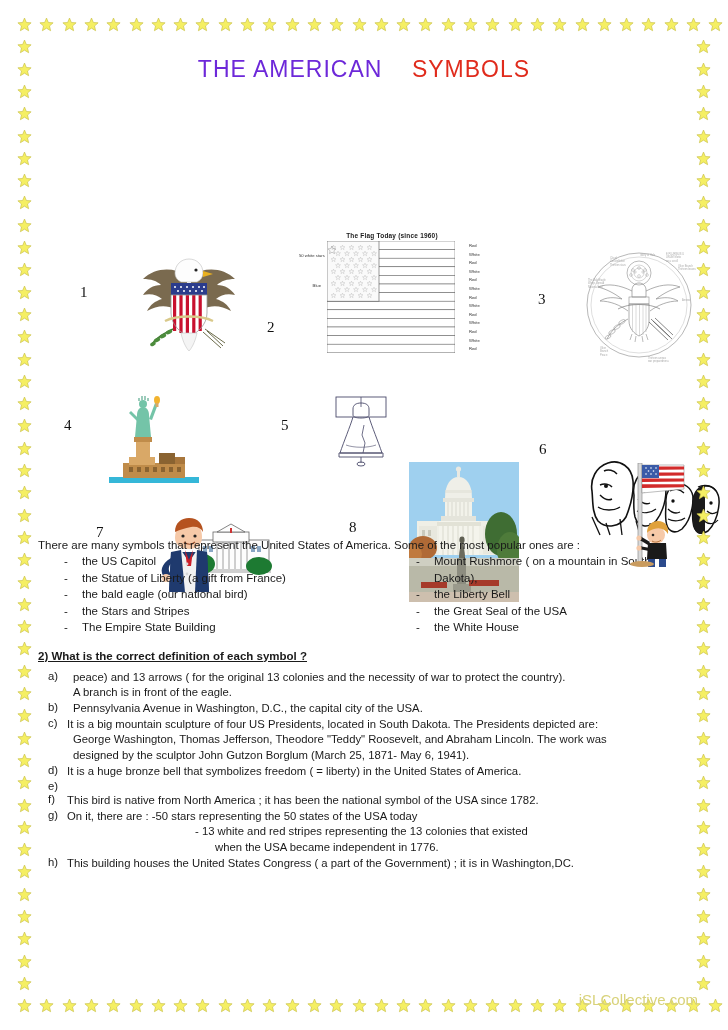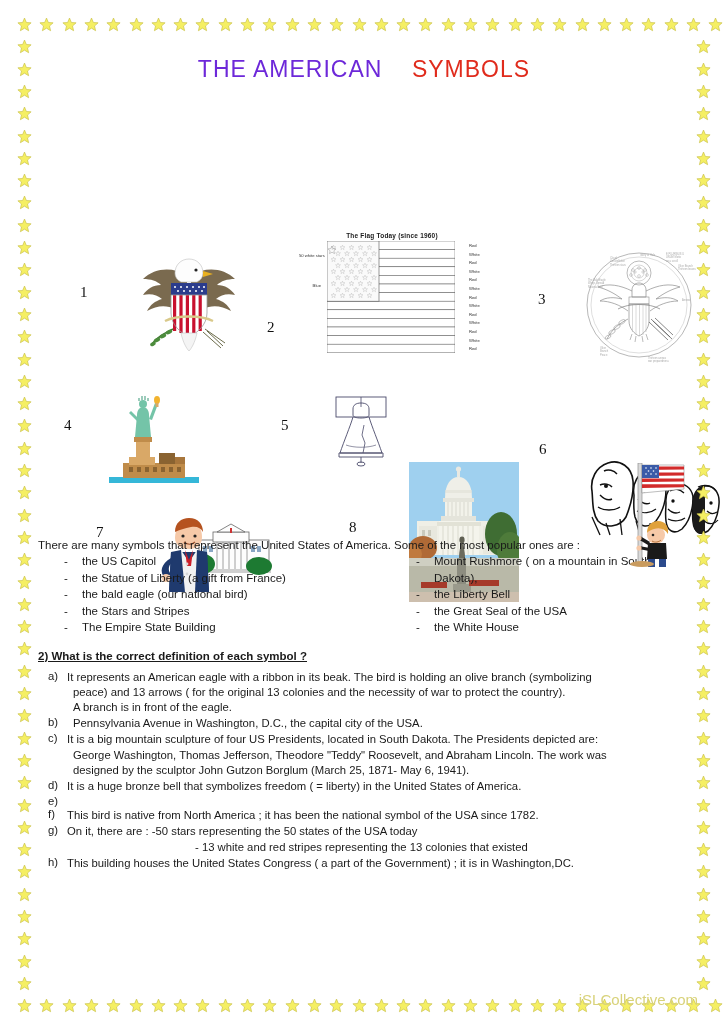--- a/index.html
+++ b/index.html
@@ -1517,21 +1517,20 @@
       </div>
     </div>
 
     <div class="ws-head2">2) What is the correct definition of each symbol ?</div>
 
     <div class="defs">
 
       <div class="def">
         <span class="dlabel">a)</span>
         <span class="dtext">
-          <span>It represents an American eagle with a ribbon in its beak. The bird is holding an olive branch (symbolizing</span>
           <span class="ind">peace) and 13 arrows ( for the original 13 colonies and the necessity of war to protect the country).</span>
           <span class="ind">A branch is in front of the eagle.</span>
         </span>
       </div>
 
       <div class="def">
         <span class="dlabel">b)</span>
         <span class="dtext">
           <span class="ind">Pennsylvania Avenue in Washington, D.C., the capital city of the USA.</span>
         </span>
@@ -1562,20 +1561,21 @@
         <span class="dtext">
           <span>This bird is native from North America ; it has been the national symbol of the USA since 1782.</span>
         </span>
       </div>
 
       <div class="def">
         <span class="dlabel">g)</span>
         <span class="dtext">
           <span>On it, there are : -50 stars representing the 50 states of the USA today</span>
           <span class="ind2">- 13 white and  red stripes representing the 13 colonies that existed</span>
+          <span class="ind3">when the USA became independent in 1776.</span>
         </span>
       </div>
 
       <div class="def">
         <span class="dlabel">h)</span>
         <span class="dtext">
           <span>This building  houses the United States Congress ( a part of the Government) ; it is in  Washington,DC.</span>
         </span>
       </div>
     </div>

